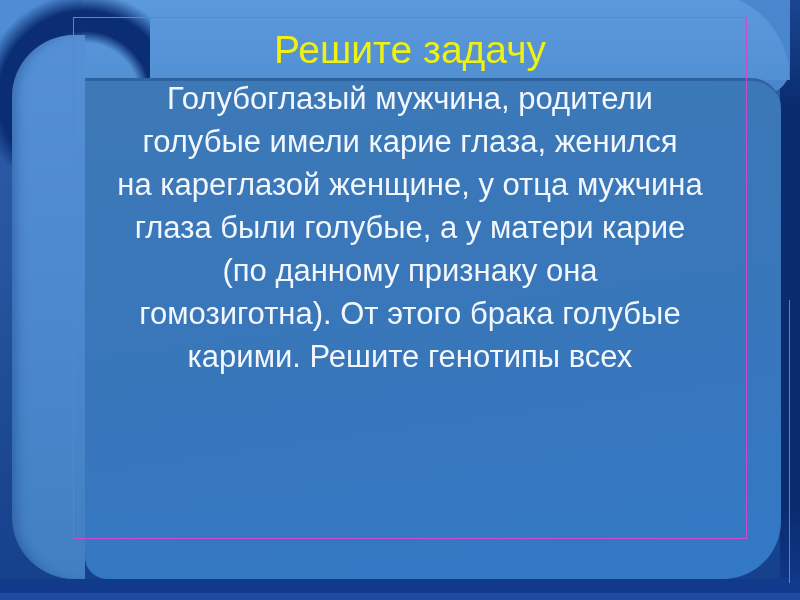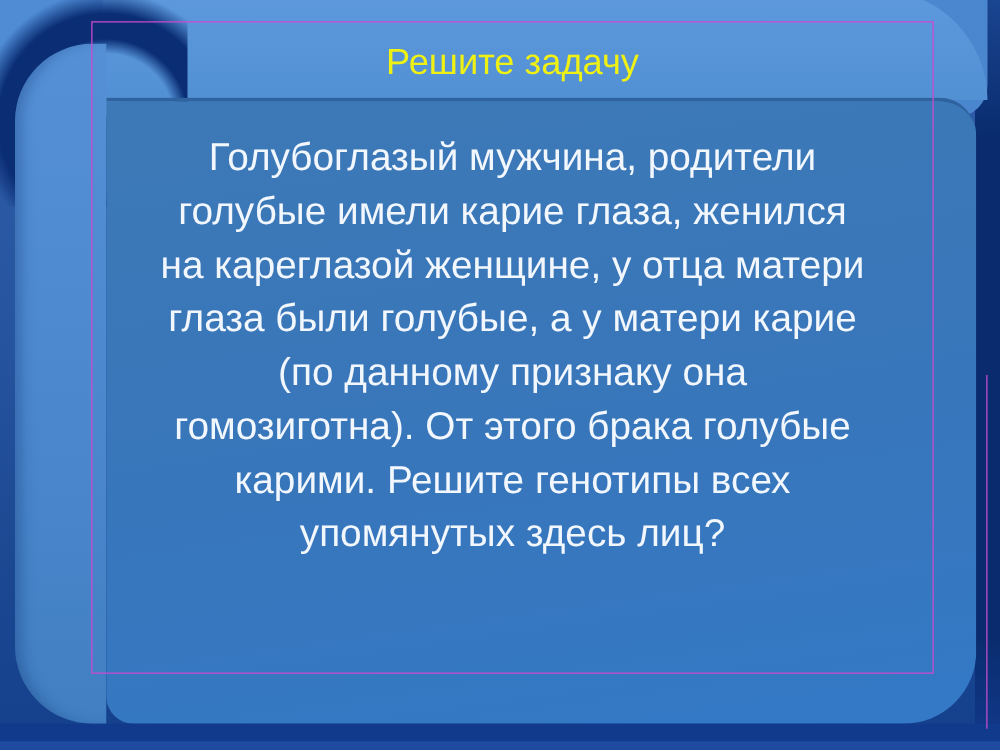--- a/index.html
+++ b/index.html
@@ -70,25 +70,25 @@
   }
   
   .right-guide {
     position: absolute; left: 789px; top: 300px; width: 1px; height: 283px;
     background: #cb4ad0;
   }
   .slide-title {
     position: absolute; left: 73px; top: 27px; width: 674px;
     margin: 0;
     text-align: center;
-    font-size: 29px; line-height: 46px; font-weight: 400;
+    font-size: 39px; line-height: 46px; font-weight: 400;
     color: #eff014;
   }
   .slide-body {
-    position: absolute; left: 73px; top: 104px; width: 674px;
+    position: absolute; left: 73px; top: 77px; width: 674px;
     text-align: center;
     font-size: 31px; line-height: 43px; font-weight: 400;
     color: #f2f7fd;
   }
   .slide-body .line { white-space: nowrap; }
 </style>
 </head>
 <body>
 
 <div class="slide">
@@ -103,21 +103,20 @@
   <div class="bottom-line"></div>
 
   <div class="placeholder"></div>
   <div class="right-guide"></div>
 
   <h1 class="slide-title">Решите задачу</h1>
 
   <div class="slide-body">
     <div class="line">Голубоглазый мужчина, родители</div>
     <div class="line">голубые имели карие глаза, женился</div>
-    <div class="line">на кареглазой женщине, у отца матери</div>
+    <div class="line">на кареглазой женщине, у отца мужчина</div>
     <div class="line">глаза были голубые, а у матери карие</div>
     <div class="line">(по данному признаку она</div>
     <div class="line">гомозиготна). От этого брака голубые</div>
     <div class="line">карими. Решите генотипы всех</div>
-    <div class="line">упомянутых здесь лиц?</div>
   </div>
 
 </div>
 
 </body></html>

